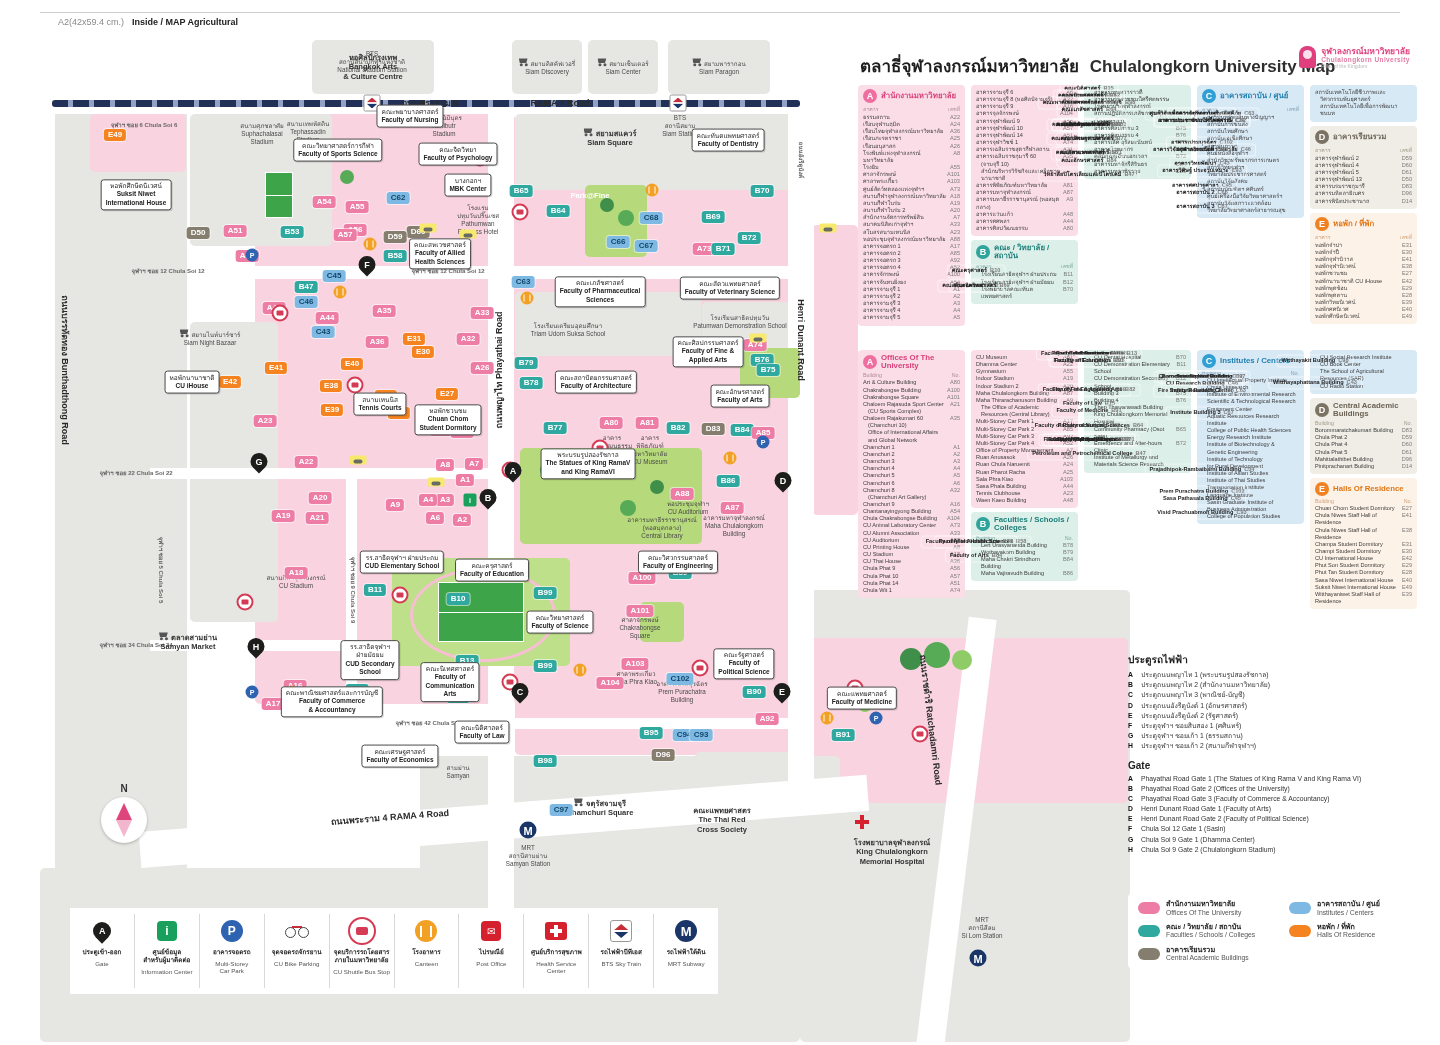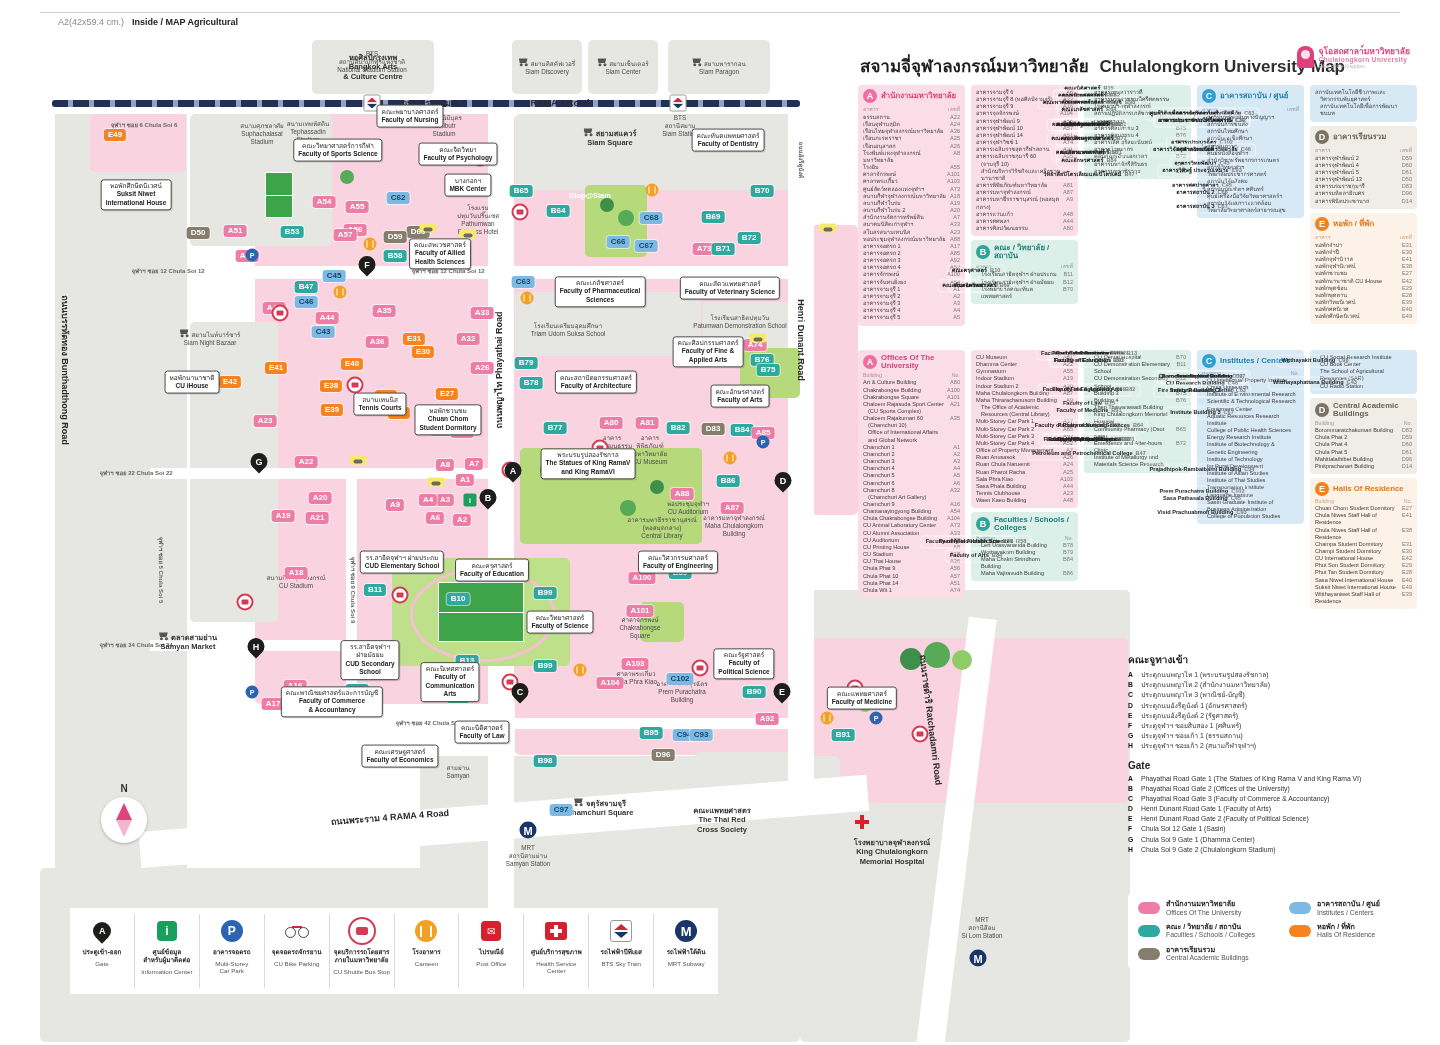--- a/index.html
+++ b/index.html
@@ -195,21 +195,21 @@
 &amp; Culture Centre</div>
       <div class="lb" style="left: 507px; top: 37px;"><span class="cart"></span> สยามดิสคัฟเวอรี่<br>Siam Discovery</div>
       <div class="lb" style="left: 583px; top: 37px;"><span class="cart"></span> สยามเซ็นเตอร์<br>Siam Center</div>
       <div class="lb" style="left: 679px; top: 37px;"><span class="cart"></span> สยามพารากอน<br>Siam Paragon</div>
       <div class="lb road" style="left: 390px; top: 74px;">ถนนพระราม 6</div>
       <div class="lb road" style="left: 520px; top: 74px;">RAMA 7 Road</div>
       <div class="lb " style="left: 640px; top: 96px;">BTS
 สถานีสยาม
 Siam Station</div>
       <div class="lb bold" style="left: 570px; top: 108px;"><span class="cart"></span> สยามสแควร์<br>Siam Square</div>
-      <div class="lb bold" style="left: 550px; top: 166px; color: rgb(255, 255, 255);">Stop@Siam</div>
+      <div class="lb bold" style="left: 550px; top: 166px; color: rgb(255, 255, 255);">Park@Fine</div>
       <div class="co" style="left: 370px; top: 86px;">คณะพยาบาลศาสตร์<div class="en">Faculty of Nursing</div></div>
       <div class="lb " style="left: 404px; top: 96px;">สนามนิมิบุตร
 Nimibutr
 Stadium</div>
       <div class="co" style="left: 298px; top: 120px;">คณะวิทยาศาสตร์การกีฬา<div class="en">Faculty of Sports Science</div></div>
       <div class="co" style="left: 418px; top: 124px;">คณะจิตวิทยา<div class="en">Faculty of Psychology</div></div>
       <div class="co" style="left: 428px; top: 155px;">บางกอกฯ<div class="en">MBK Center</div></div>
       <div class="lb " style="left: 438px; top: 190px;">โรงแรม
 ปทุมวันปริ๊นเซส
 Pathumwan
@@ -522,38 +522,38 @@
       <div class="fico f-car" style="left: 788px; top: 198px;">
         <i></i>
       </div>
       <div class="fico f-car" style="left: 318px; top: 430px;">
         <i></i>
       </div>
     </div>
 
   <div id="titlebar">
     <div id="map-title">
-      <span class="th">สจามจี่จุฬาลงกรณ์มหาวิทยาลัย</span>
+      <span class="th">ตลาธี่จุฬาลงกรณ์มหาวิทยาลัย</span>
       <span class="en">Chulalongkorn University Map</span>
     </div>
     <div id="logo">
       <div class="emblem"></div>
       <div>
-        <div class="t1">จุโอสถศาลา์มหาวิทยาลัย</div>
+        <div class="t1">จุฬาลงกรณ์มหาวิทยาลัย</div>
         <div class="t2">Chulalongkorn University</div>
         <div class="t3">Pillar of the Kingdom</div>
       </div>
     </div>
   </div>
 
   <div id="dir-row1"></div>
   <div id="dir-row2"></div>
 
   <div id="gates">
-    <h3>คณะจูทางเข้า</h3>
+    <h3>ประตูรถไฟฟ้า</h3>
     <div id="gates-th">
         <div class="grow">
           <b>A</b>
           <span>ประตูถนนพญาไท 1 (พระบรมรูปสองรัชกาล)</span>
         </div>
         <div class="grow">
           <b>B</b>
           <span>ประตูถนนพญาไท 2 (สำนักงานมหาวิทยาลัย)</span>
         </div>
         <div class="grow">

